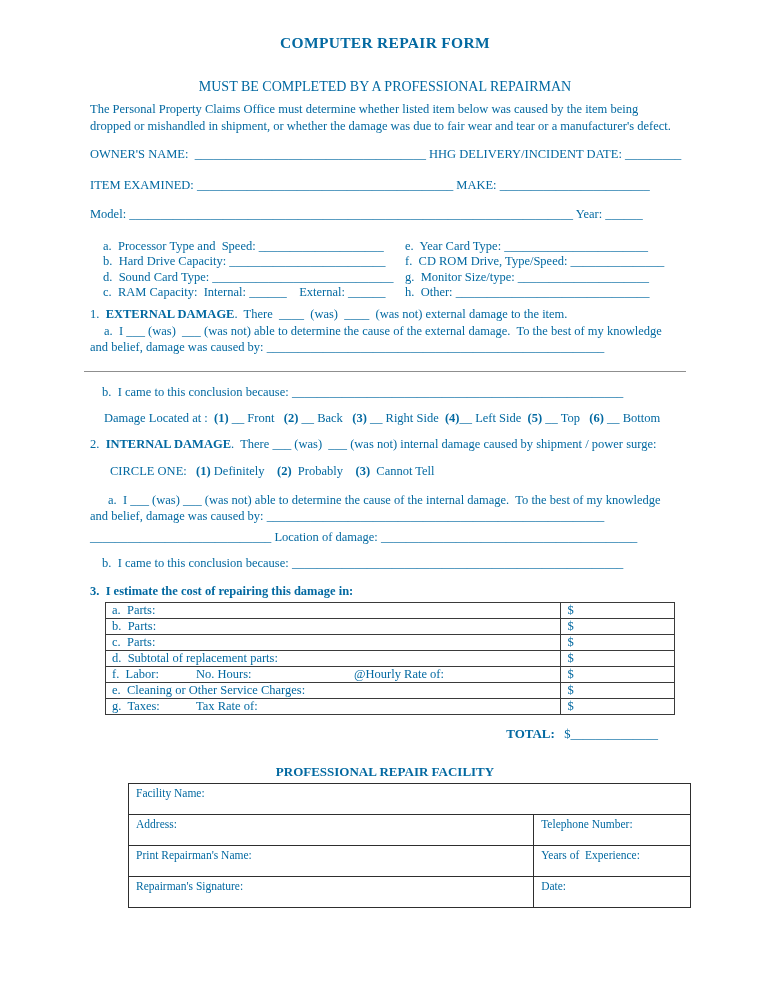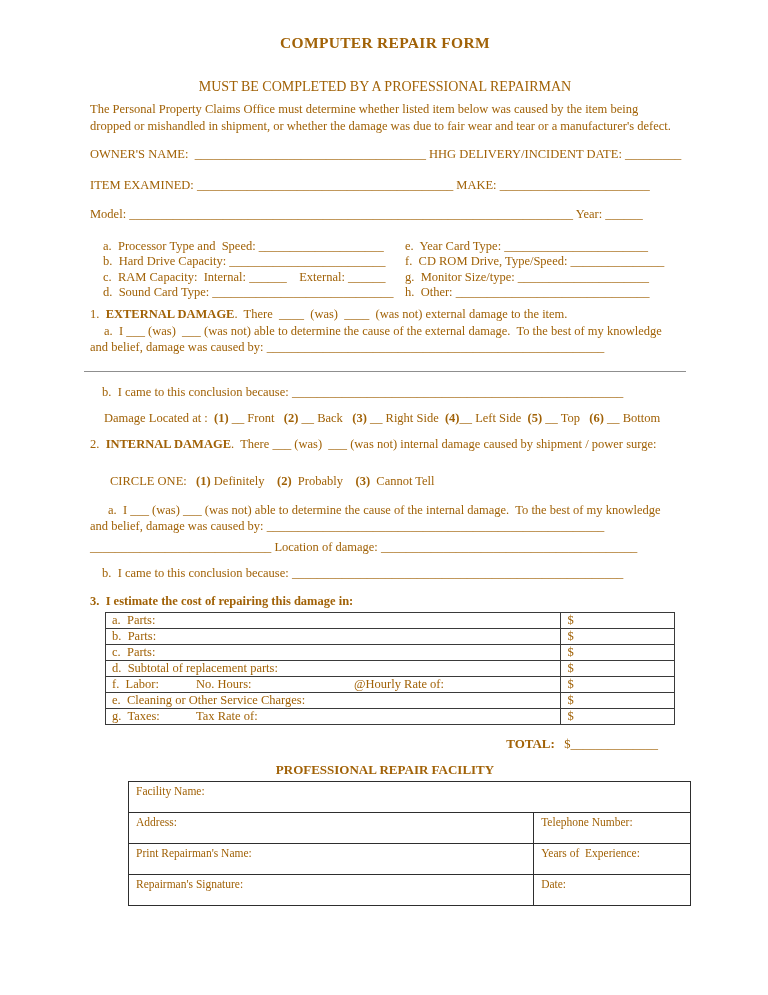--- a/index.html
+++ b/index.html
@@ -4,21 +4,21 @@
 <style>
   html,body{margin:0;padding:0;background:#ffffff;}
   .page{
     position:relative;
     width:768px;height:995px;
     box-sizing:border-box;
     padding:34px 88px 0 90px;
     background:#ffffff;
     font-family:"Liberation Serif","DejaVu Serif",serif;
     font-size:12.5px;
-    color:#a16207;
+    color:#0369a1;
     overflow:hidden;
   }
   .b{font-weight:bold;}
   .title{
     text-align:center;
     font-size:15.5px;
     font-weight:bold;
     letter-spacing:.3px;
     line-height:18px;
   }
@@ -45,21 +45,21 @@
   .sec1{margin-top:6px;}
   .ind-a1{padding-left:14px;}
   .ind-b{padding-left:12px;}
   .ind-dl{padding-left:14px;}
   .ind-co{padding-left:20px;}
   .ind-a2-1{padding-left:18px;}
   .rule{height:0;border-bottom:1px solid #8f8f8f;margin:16px -6px 0 -6px;}
   .mt-s1b{margin-top:12px;}
   .mt-dl{margin-top:9px;}
   .mt-sec2{margin-top:9px;}
-  .mt-co{margin-top:20px;}
+  .mt-co{margin-top:10px;}
   .mt-s2a{margin-top:12px;}
   .mt-loc{margin-top:5px;}
   .mt-s2b{margin-top:9px;}
   .mt-s3{margin-top:11px;}
   table{border-collapse:collapse;}
   .cost{
     width:570px;
     margin:2px 0 0 15px;
     border:1.5px solid #3a3a3a;
   }
@@ -77,21 +77,21 @@
   .w2{display:inline-block;width:158px;}
   .totalRow{
     margin-top:10px;
     text-align:right;
     padding-right:22px;
     white-space:pre;
     line-height:17px;
   }
   .totalRow .b{font-size:13px;}
   .prfHeading{
-    margin-top:8px;
+    margin-top:20px;
     text-align:center;
     font-weight:bold;
     font-size:13px;
     line-height:17px;
   }
   .facility{
     width:563px;
     margin:3px 0 0 38px;
     border:1.5px solid #2e2e2e;
   }
@@ -118,22 +118,22 @@
   <div class="line mt-owner"><span>OWNER'S NAME:  </span><span>_____________________________________</span><span> HHG DELIVERY/INCIDENT DATE: </span><span>_________</span></div>
 
   <div class="line mt-item"><span>ITEM EXAMINED: </span><span>_________________________________________</span><span> MAKE: </span><span>________________________</span></div>
 
   <div class="line mt-model"><span>Model: </span><span>_______________________________________________________________________</span><span> Year: </span><span>______</span></div>
 
   <div class="specs">
     <div class="colL">
       <div class="line"><span>a.  Processor Type and  Speed: </span><span>____________________</span></div>
       <div class="line"><span>b.  Hard Drive Capacity: </span><span>_________________________</span></div>
+      <div class="line"><span>d.  Sound Card Type: </span><span>_____________________________</span></div>
       <div class="line"><span>c.  RAM Capacity:  Internal: </span><span>______</span><span>    External: </span><span>______</span></div>
-      <div class="line"><span>d.  Sound Card Type: </span><span>_____________________________</span></div>
     </div>
     <div class="colR">
       <div class="line"><span>e.  Year Card Type: </span><span>_______________________</span></div>
       <div class="line"><span>f.  CD ROM Drive, Type/Speed: </span><span>_______________</span></div>
       <div class="line"><span>g.  Monitor Size/type: </span><span>_____________________</span></div>
       <div class="line"><span>h.  Other: </span><span>_______________________________</span></div>
     </div>
   </div>
 
   <div class="line sec1"><span>1.  </span><span class="b">EXTERNAL DAMAGE</span><span>.  There  ____  (was)  ____  (was not) external damage to the item.</span></div>

